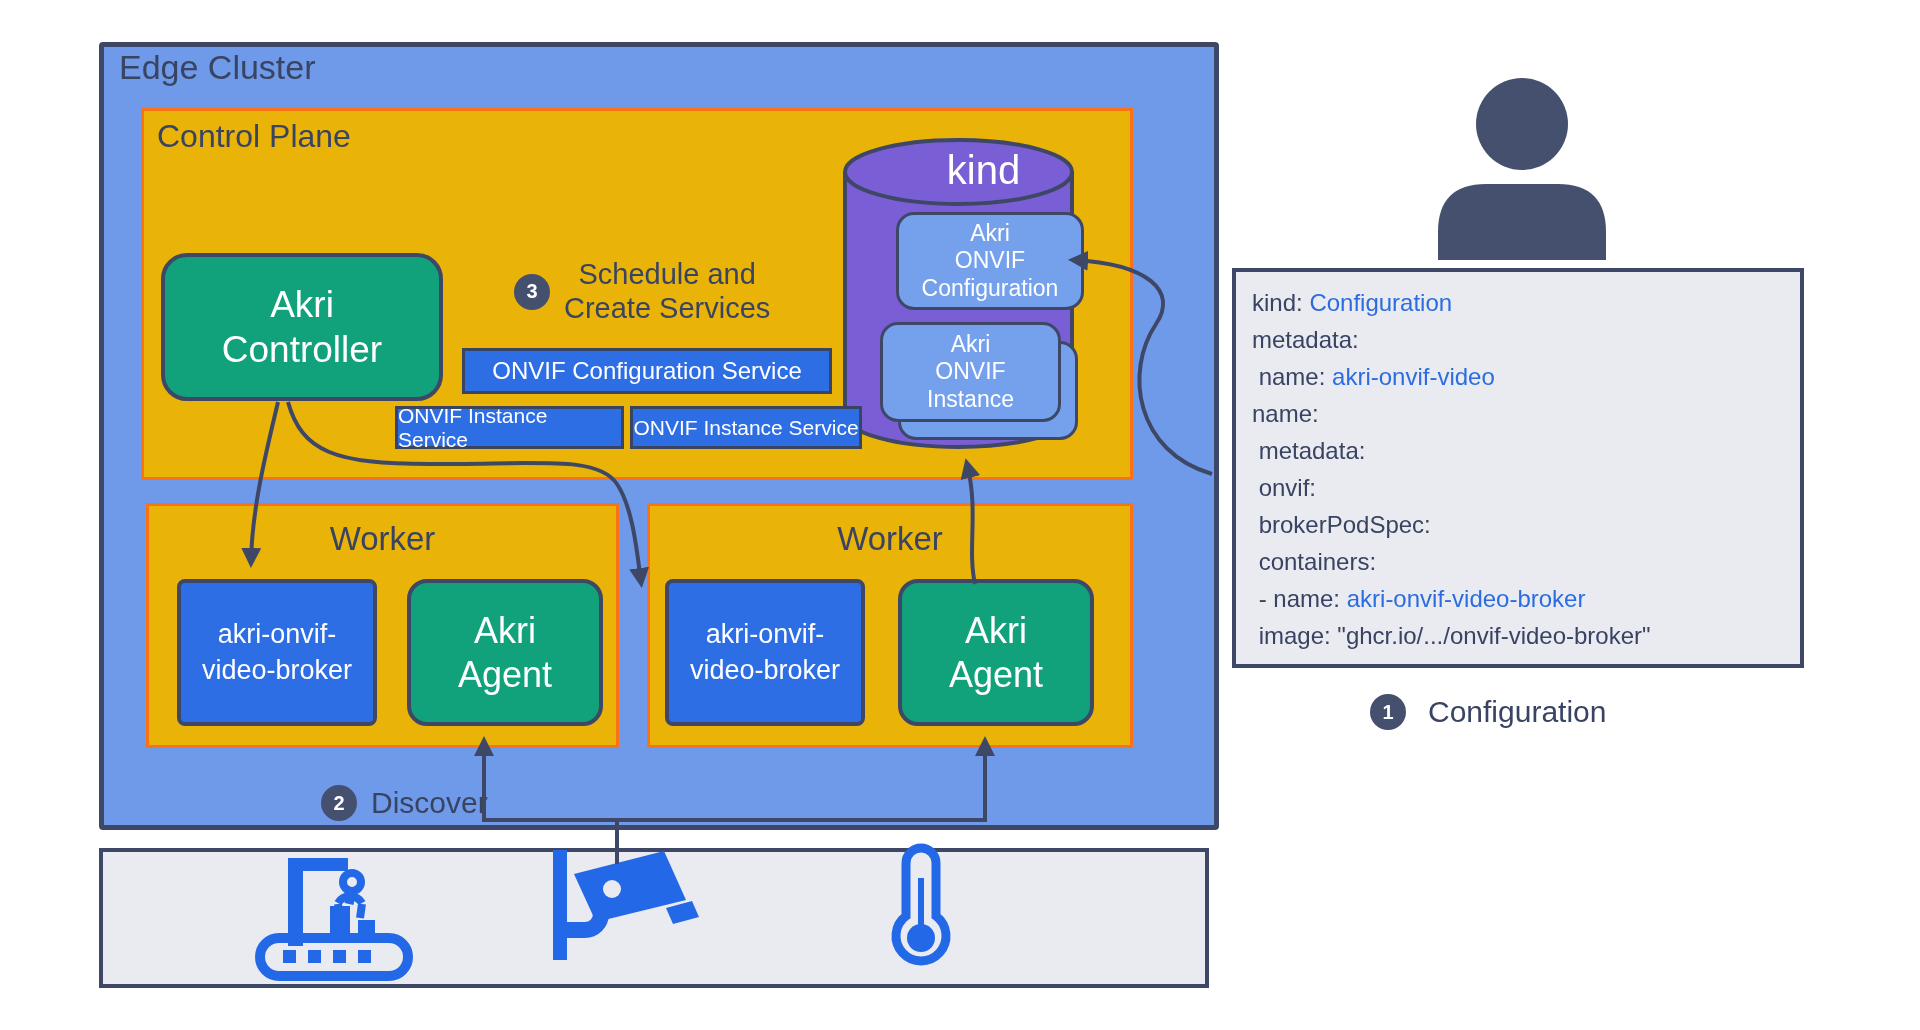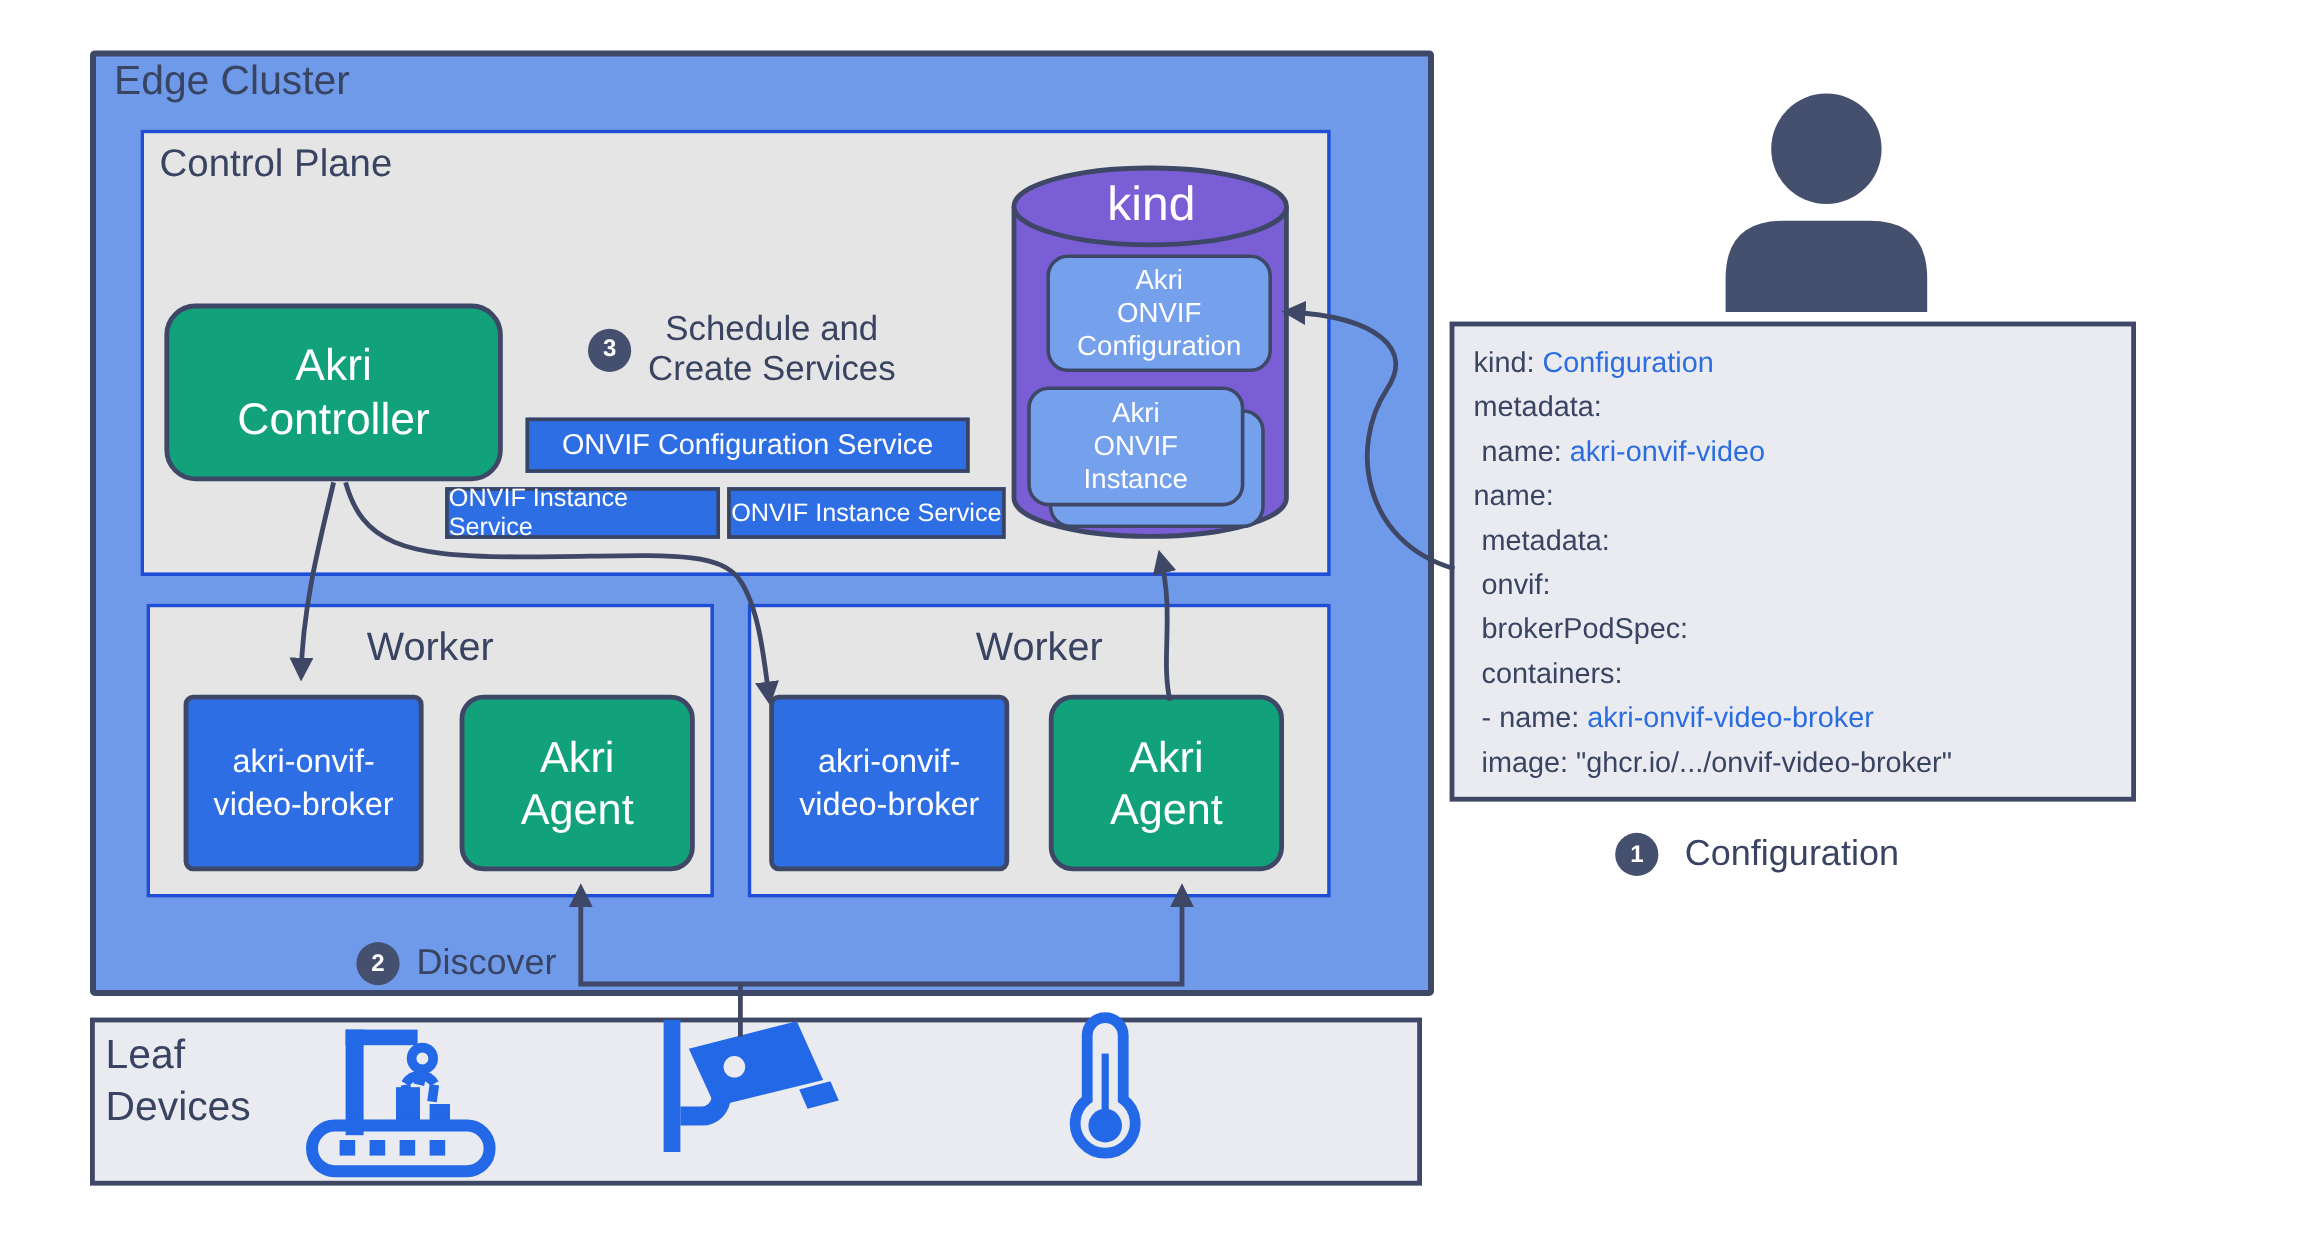--- a/index.html
+++ b/index.html
@@ -1,26 +1,26 @@
 <!DOCTYPE html>
 <html><head>
 <meta charset="utf-8">
 <style>
   html,body{margin:0;padding:0;background:#ffffff;}
   .canvas{position:relative;width:1920px;height:1030px;background:#ffffff;overflow:hidden;
           font-family:"Liberation Sans", sans-serif;}
-  .abs{position:absolute;box-sizing:border-box;}
+  .abs{position:absolute;box-sizing:border-box;margin-left:24px;}
   .pre{white-space:pre-line;}
   .mono-pre{white-space:pre;}
 
   .edge-cluster{left:75px;top:42px;width:1120px;height:788px;background:#6f9ae9;
     border:5px solid #3e4866;border-radius:4px;z-index:1;}
   .edge-title{left:95px;top:48px;font-size:34px;color:#39436244;color:#394362;z-index:2;}
 
-  .panel{background:#e5e5e5;border:3px solid #1d4ed8;z-index:2;}
+  .panel{background:#eab308;border:3px solid #f97316;z-index:2;}
   .control-plane{left:117px;top:108px;width:992px;height:372px;}
   .cp-title{left:133px;top:118px;font-size:32px;color:#394362;z-index:3;}
 
   .node{border:4px solid #3e4866;border-radius:22px;color:#ffffff;display:flex;
         align-items:center;justify-content:center;text-align:center;z-index:4;}
   .green{background:#11a17b;}
   .blue{background:#2d6ee4;}
   .controller{left:137px;top:253px;width:282px;height:148px;font-size:37px;line-height:1.22;border-radius:26px;}
 
   .step{display:flex;align-items:center;z-index:4;color:#394362;}
@@ -125,22 +125,20 @@
 video-broker</div>
   <div class="abs node green agent agent2 pre">Akri
 Agent</div>
 
   <div class="abs step step2">
     <div class="badge">2</div>
     <div class="txt">Discover</div>
   </div>
 
   <div class="abs leaf"></div>
-  <div class="abs leaf-title pre">Leaf
-Devices</div>
 
   <svg class="layer" width="1920" height="1030">
 
     <g fill="#2368e6" stroke="#2368e6">
       <rect x="288" y="858" width="15" height="88" stroke="none"></rect>
       <rect x="288" y="858" width="60" height="13" stroke="none"></rect>
       <circle cx="352" cy="882" r="9" fill="none" stroke-width="8"></circle>
       <path d="M352,891 L349,904" fill="none" stroke-width="9"></path>
       <path d="M338,903 a14,14 0 0 1 24,0 M338,904 l2,14 M362,904 l-2,14" fill="none" stroke-width="8"></path>
       <rect x="330" y="906" width="20" height="28" stroke="none"></rect>

